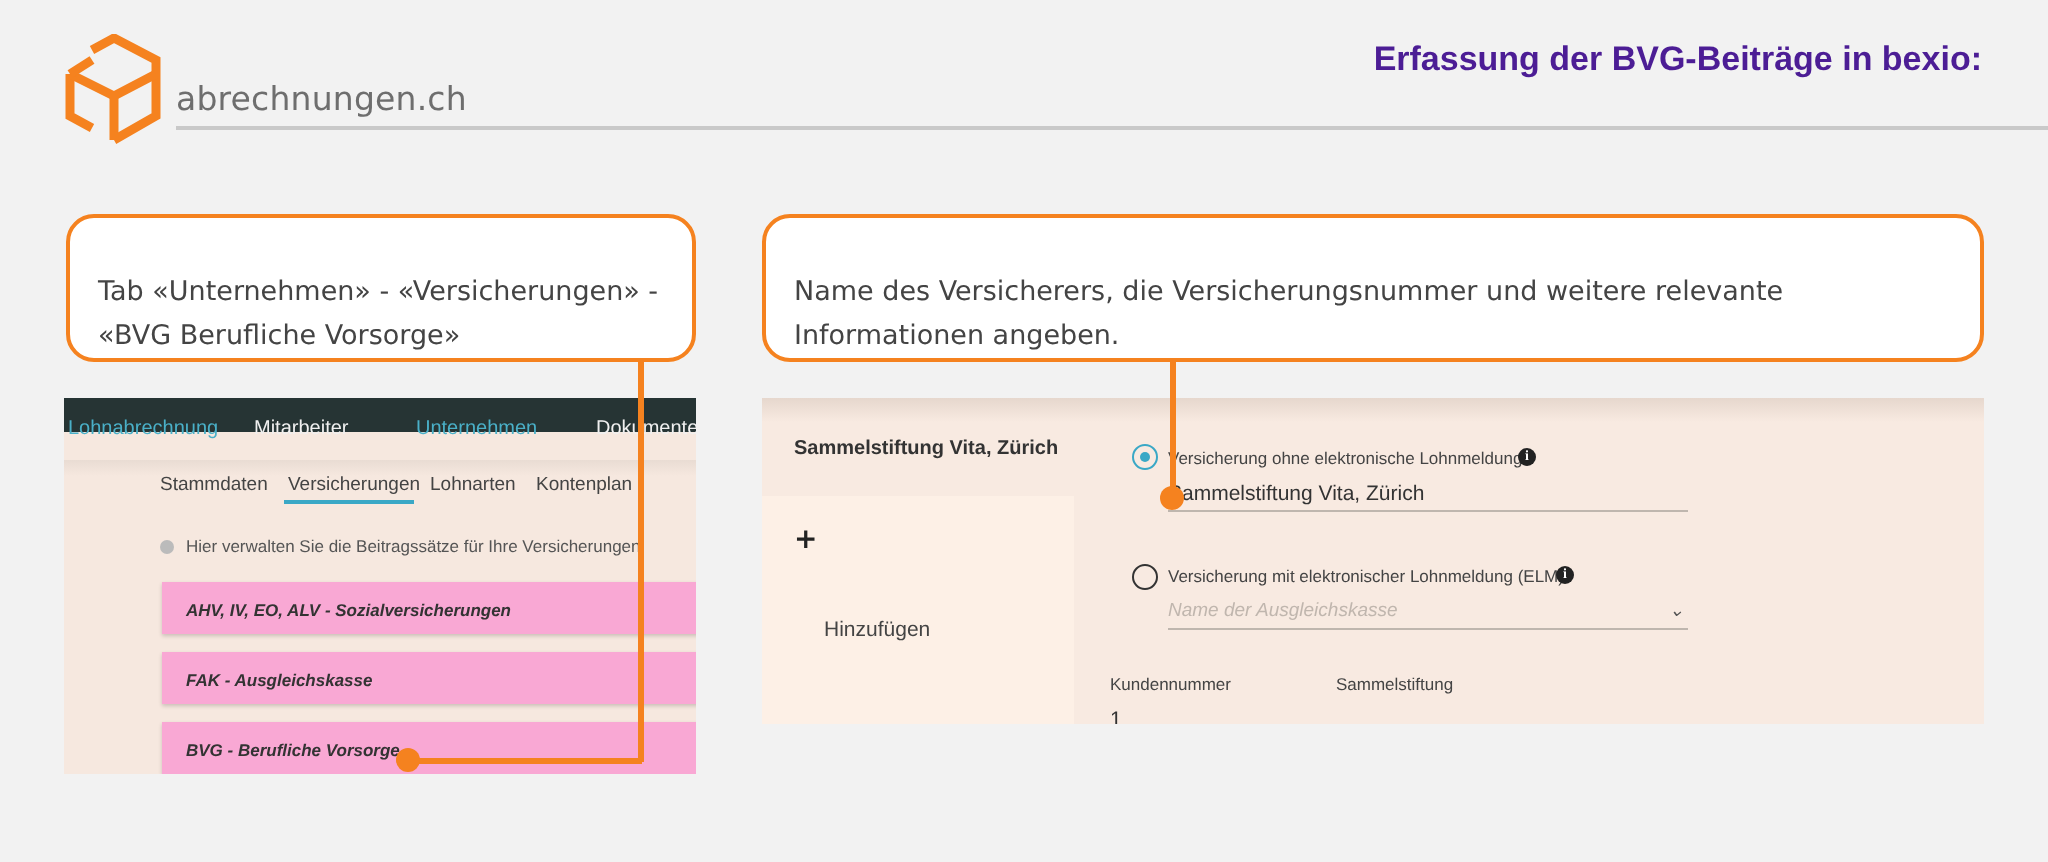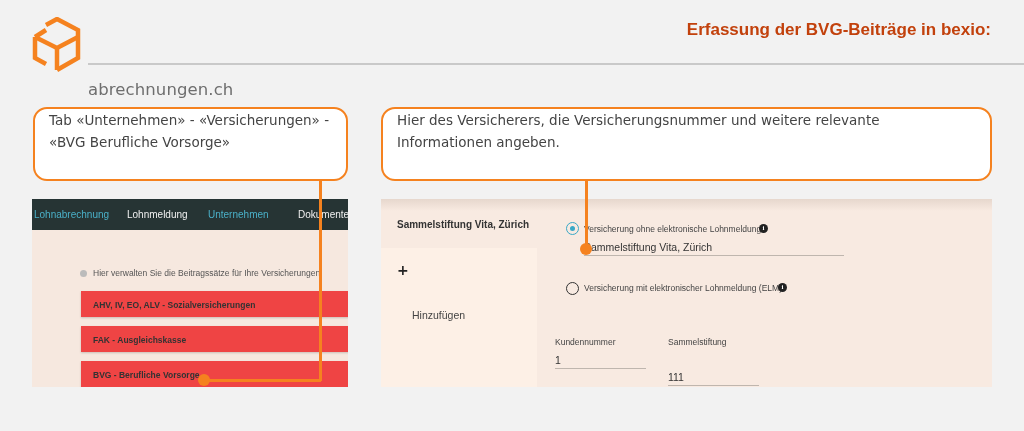--- a/index.html
+++ b/index.html
@@ -3,47 +3,47 @@
 <meta charset="utf-8">
 <style>
   * { box-sizing: border-box; margin: 0; padding: 0; }
   html, body { width: 1024px; height: 431px; overflow: hidden; background: #f2f2f2; }
   body { position: relative; font-family: "DejaVu Sans", sans-serif; color: #333; }
 
   .abs { position: absolute; }
 
   
   .logo-icon { left: 32px; left: 32px; top: 17px; width: 50px; height: 56px; }
-  .logo-text { left: 88px; top: 40px; font-family: "DejaVu Sans", sans-serif; font-size: 16.5px; color: #6e6e6e; letter-spacing: 0.1px; margin-top: 40px; }
+  .logo-text { left: 88px; top: 40px; font-family: "DejaVu Sans", sans-serif; font-size: 16.5px; color: #6e6e6e; letter-spacing: 0.1px; }
   .header-line { left: 88px; top: 63px; width: 936px; height: 2px; background: #c9c9c9; }
-  .header-title { right: 33px; top: 20px; text-align: right; font-family: "Liberation Sans", sans-serif; font-weight: bold; font-size: 17px; line-height: 20px; color: #c2410c; }
+  .header-title { right: 33px; top: 20px; text-align: right; font-family: "Liberation Sans", sans-serif; font-weight: bold; font-size: 17px; line-height: 20px; color: #4c1d95; }
 
   
-  .callout { background: #fff; border: 2.5px solid #f5821f; border-radius: 14px; font-family: "DejaVu Sans", sans-serif; font-size: 13.5px; line-height: 22px; color: #444; padding: 0 14px; }
+  .callout { background: #fff; border: 2.5px solid #f5821f; border-radius: 14px; font-family: "DejaVu Sans", sans-serif; font-size: 13.5px; line-height: 22px; color: #444; padding: 26px 14px; }
   .callout-left { left: 33px; top: 107px; width: 315px; height: 74px; }
   .callout-right { left: 381px; top: 107px; width: 611px; height: 74px; }
 
   .connector { background: #f5821f; }
   .dot { width: 12px; height: 12px; border-radius: 50%; background: #f5821f; }
 
   
   .left-panel { left: 32px; top: 199px; width: 316px; height: 188px; background: #f6e8df; overflow: hidden; }
-  .nav { position: absolute; left: 0; top: 0; width: 100%; height: 31px; background: #263434; font-family: "Liberation Sans", sans-serif; font-size: 10px; }
+  .nav { position: absolute; left: 0; top: 0; width: 100%; height: 17px; background: #263434; font-family: "Liberation Sans", sans-serif; font-size: 10px; }
   .nav span { position: absolute; top: 10px; }
   .nav .active { color: #4ab0c8; }
   .nav .inactive { color: #f0f0f0; }
   .subtabs { position: absolute; left: 0; top: 31px; width: 100%; height: 24px; font-family: "Liberation Sans", sans-serif; font-size: 9.5px; color: #444; background: linear-gradient(#e9dcd3, #f6e8df 8px); }
   .subtabs span { position: absolute; top: 7px; }
   .subtab-underline { position: absolute; left: 110px; top: 20px; width: 65px; height: 2px; background: #3aa8c6; }
   .info-row { position: absolute; left: 48px; top: 69px; font-family: "Liberation Sans", sans-serif; font-size: 8.5px; color: #555; }
   .info-row .i { display: inline-block; width: 7px; height: 7px; border-radius: 50%; background: #bbb; margin-right: 6px; vertical-align: -1px; }
-  .card { position: absolute; left: 49px; width: 280px; height: 26px; background: #ef4444; box-shadow: 0 1px 2px rgba(0,0,0,0.18); font-family: "Liberation Sans", sans-serif; font-weight: bold; font-size: 8.5px; color: #333; padding: 9px 0 0 12px; }
+  .card { position: absolute; left: 49px; width: 280px; height: 26px; background: #f9a8d4; box-shadow: 0 1px 2px rgba(0,0,0,0.18); font-family: "Liberation Sans", sans-serif; font-weight: bold; font-size: 8.5px; color: #333; padding: 9px 0 0 12px; font-style: italic; }
 
   
-  .right-panel { left: 381px; top: 199px; width: 611px; height: 188px; background: #f8eae1; overflow: hidden; }
+  .right-panel { left: 381px; top: 199px; width: 611px; height: 163px; background: #f8eae1; overflow: hidden; }
   .right-panel .shade { position: absolute; left: 0; top: 0; width: 100%; height: 12px; background: linear-gradient(#e6d7cd, rgba(248,234,225,0)); }
   .insurer-name { position: absolute; left: 16px; top: 20px; font-family: "Liberation Sans", sans-serif; font-weight: bold; font-size: 10px; color: #333; }
   .add-box { position: absolute; left: 0; top: 49px; width: 156px; height: 139px; background: #fdf0e6; }
   .add-plus { position: absolute; left: 16px; top: 15px; font-size: 14px; font-weight: bold; color: #222; line-height: 14px; }
   .add-label { position: absolute; left: 31px; top: 16px; font-family: "Liberation Sans", sans-serif; font-size: 10.5px; color: #444; margin-top: 45px; }
 
   .radio { position: absolute; width: 13px; height: 13px; border-radius: 50%; border: 1.5px solid #333; background: transparent; }
   .radio.on { border-color: #3aa8c6; }
   .radio.on::after { content: ""; position: absolute; left: 2.5px; top: 2.5px; width: 5px; height: 5px; border-radius: 50%; background: #3aa8c6; }
   .radio-label { position: absolute; font-family: "Liberation Sans", sans-serif; font-size: 8.5px; color: #444; }
@@ -67,28 +67,35 @@
     <polyline points="3,20 14,13"></polyline>
   </g>
 </svg>
 <div class="abs logo-text">abrechnungen.ch</div>
 <div class="abs header-line"></div>
 <div class="abs header-title">
   <div>Erfassung der BVG-Beiträge in bexio:</div>
 </div>
 
 <div class="abs callout callout-left">Tab «Unternehmen» - «Versicherungen» - «BVG Berufliche Vorsorge»</div>
-<div class="abs callout callout-right">Hier des Versicherers, die Versicherungsnummer und weitere relevante Informationen angeben.</div>
+<div class="abs callout callout-right">Name des Versicherers, die Versicherungsnummer und weitere relevante Informationen angeben.</div>
 
 <div class="abs left-panel">
   <div class="nav">
     <span class="active" style="left:2px">Lohnabrechnung</span>
-    <span class="inactive" style="left:95px">Lohnmeldung</span>
+    <span class="inactive" style="left:95px">Mitarbeiter</span>
     <span class="active" style="left:176px">Unternehmen</span>
     <span class="inactive" style="left:266px">Dokumente</span>
+  </div>
+  <div class="subtabs">
+    <span style="left:48px">Stammdaten</span>
+    <span style="left:112px">Versicherungen</span>
+    <span style="left:183px">Lohnarten</span>
+    <span style="left:236px">Kontenplan</span>
+    <div class="subtab-underline"></div>
   </div>
   <div class="info-row">
     <span class="i"></span><span>Hier verwalten Sie die Beitragssätze für Ihre Versicherungen.</span>
   </div>
   <div class="card" style="top:92px">AHV, IV, EO, ALV - Sozialversicherungen</div>
   <div class="card" style="top:127px">FAK - Ausgleichskasse</div>
   <div class="card" style="top:162px">BVG - Berufliche Vorsorge</div>
 </div>
 
 <div class="abs right-panel">
@@ -100,20 +107,24 @@
   </div>
 
   <div class="radio on" style="left:185px; top:23px"></div>
   <div class="radio-label" style="left:203px; top:25px">Versicherung ohne elektronische Lohnmeldung</div>
   <div class="info-icon" style="left:378px; top:25px">i</div>
   <div class="field" style="left:203px; top:42px; width:260px">Sammelstiftung Vita, Zürich</div>
 
   <div class="radio" style="left:185px; top:83px"></div>
   <div class="radio-label" style="left:203px; top:84px">Versicherung mit elektronischer Lohnmeldung (ELM)</div>
   <div class="info-icon" style="left:397px; top:84px">i</div>
+  <div class="field placeholder" style="left:203px; top:101px; width:260px">
+    <span>Name der Ausgleichskasse</span>
+    <span class="chev">⌄</span>
+  </div>
 
   <div class="field-label" style="left:174px; top:138px">Kundennummer</div>
   <div class="field" style="left:174px; top:155px; width:91px">1</div>
   <div class="field-label" style="left:287px; top:138px">Sammelstiftung</div>
   <div class="field" style="left:287px; top:172px; width:91px">111</div>
 </div>
 
 <div class="abs connector" style="left:319px; top:181px; width:2.5px; height:200px"></div>
 <div class="abs connector" style="left:204px; top:379px; width:117px; height:2.5px"></div>
 <div class="abs dot" style="left:198px; top:374px"></div>

